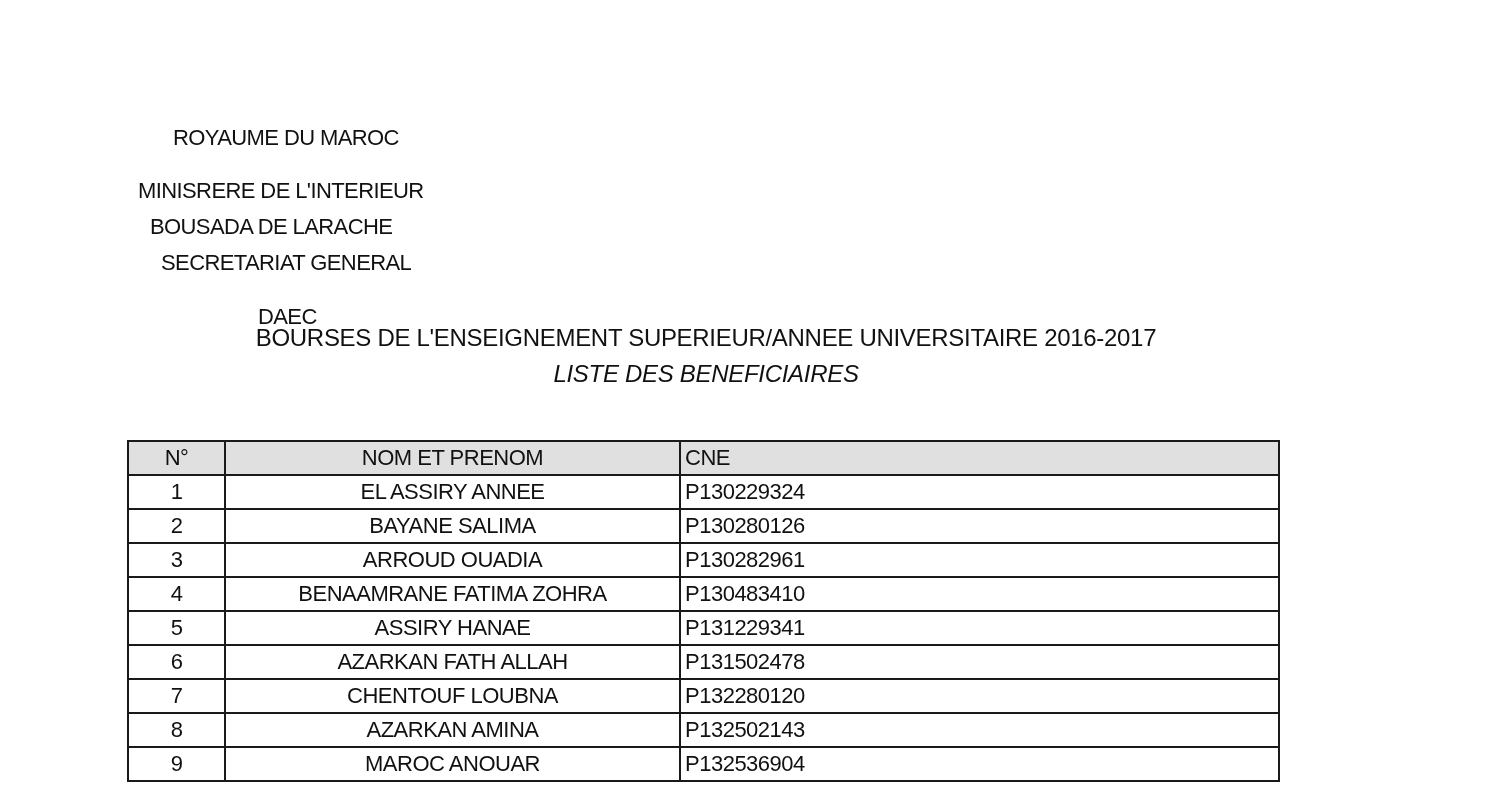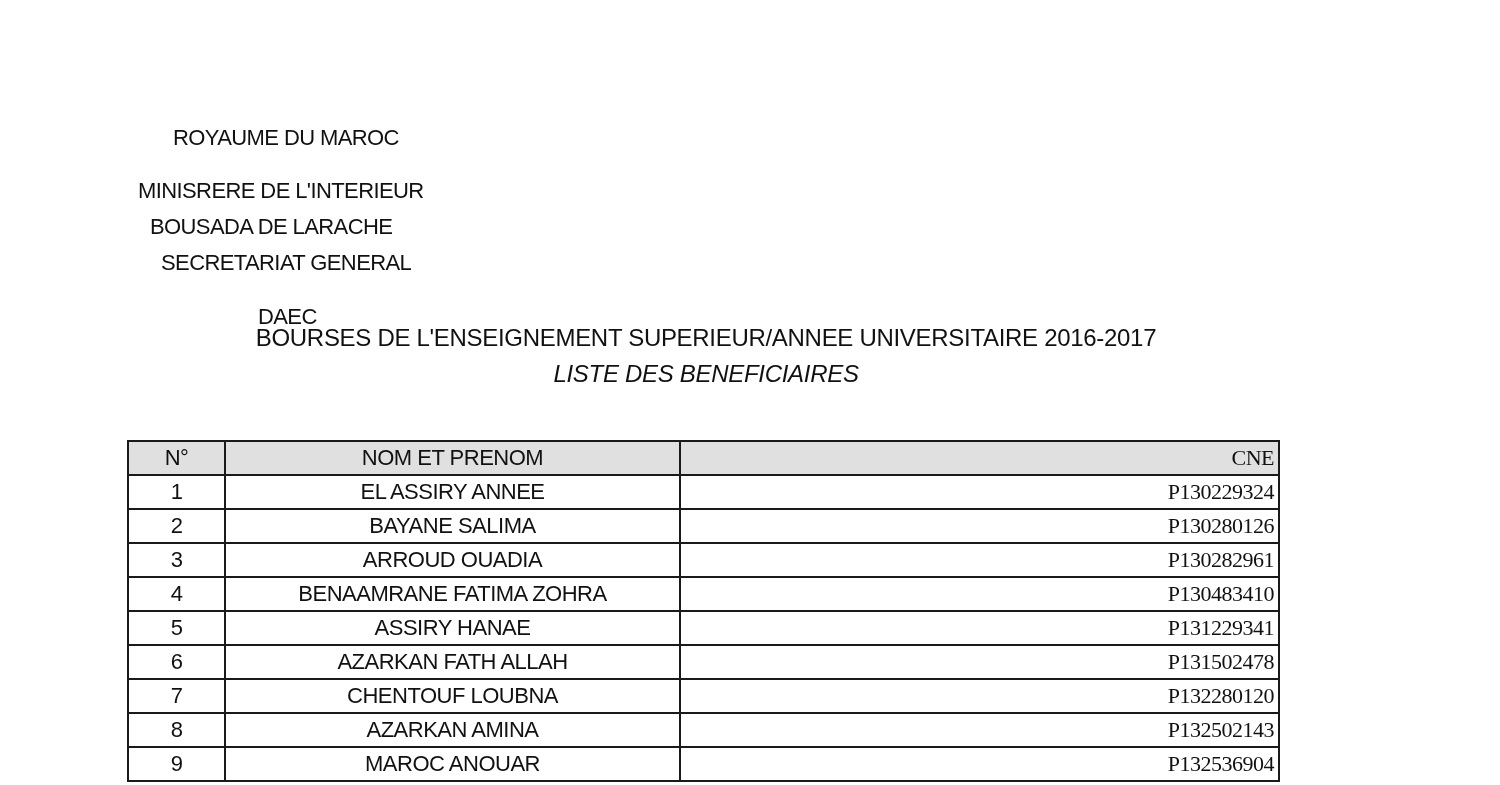--- a/index.html
+++ b/index.html
@@ -49,21 +49,21 @@
       font-weight: normal;
       white-space: nowrap;
       overflow: hidden;
       line-height: 32px;
     }
     table.benef thead th {
       background: #e0e0e0;
     }
     .c-num { text-align: center; }
     .c-name { text-align: center; }
-    .c-cne { text-align: right; font-family: Liberation Serif, serif; }
+    .c-cne { text-align: left; }
     col.col-num { width: 97px; }
     col.col-name { width: 455px; }
     col.col-cne { width: 599px; }
   </style>
 </head>
 <body>
 
 <div>
   <div class="org-line" style="left:173px; top:125px;">ROYAUME DU MAROC</div>
   <div class="org-line" style="left:138px; top:178px;">MINISRERE DE L'INTERIEUR</div>

